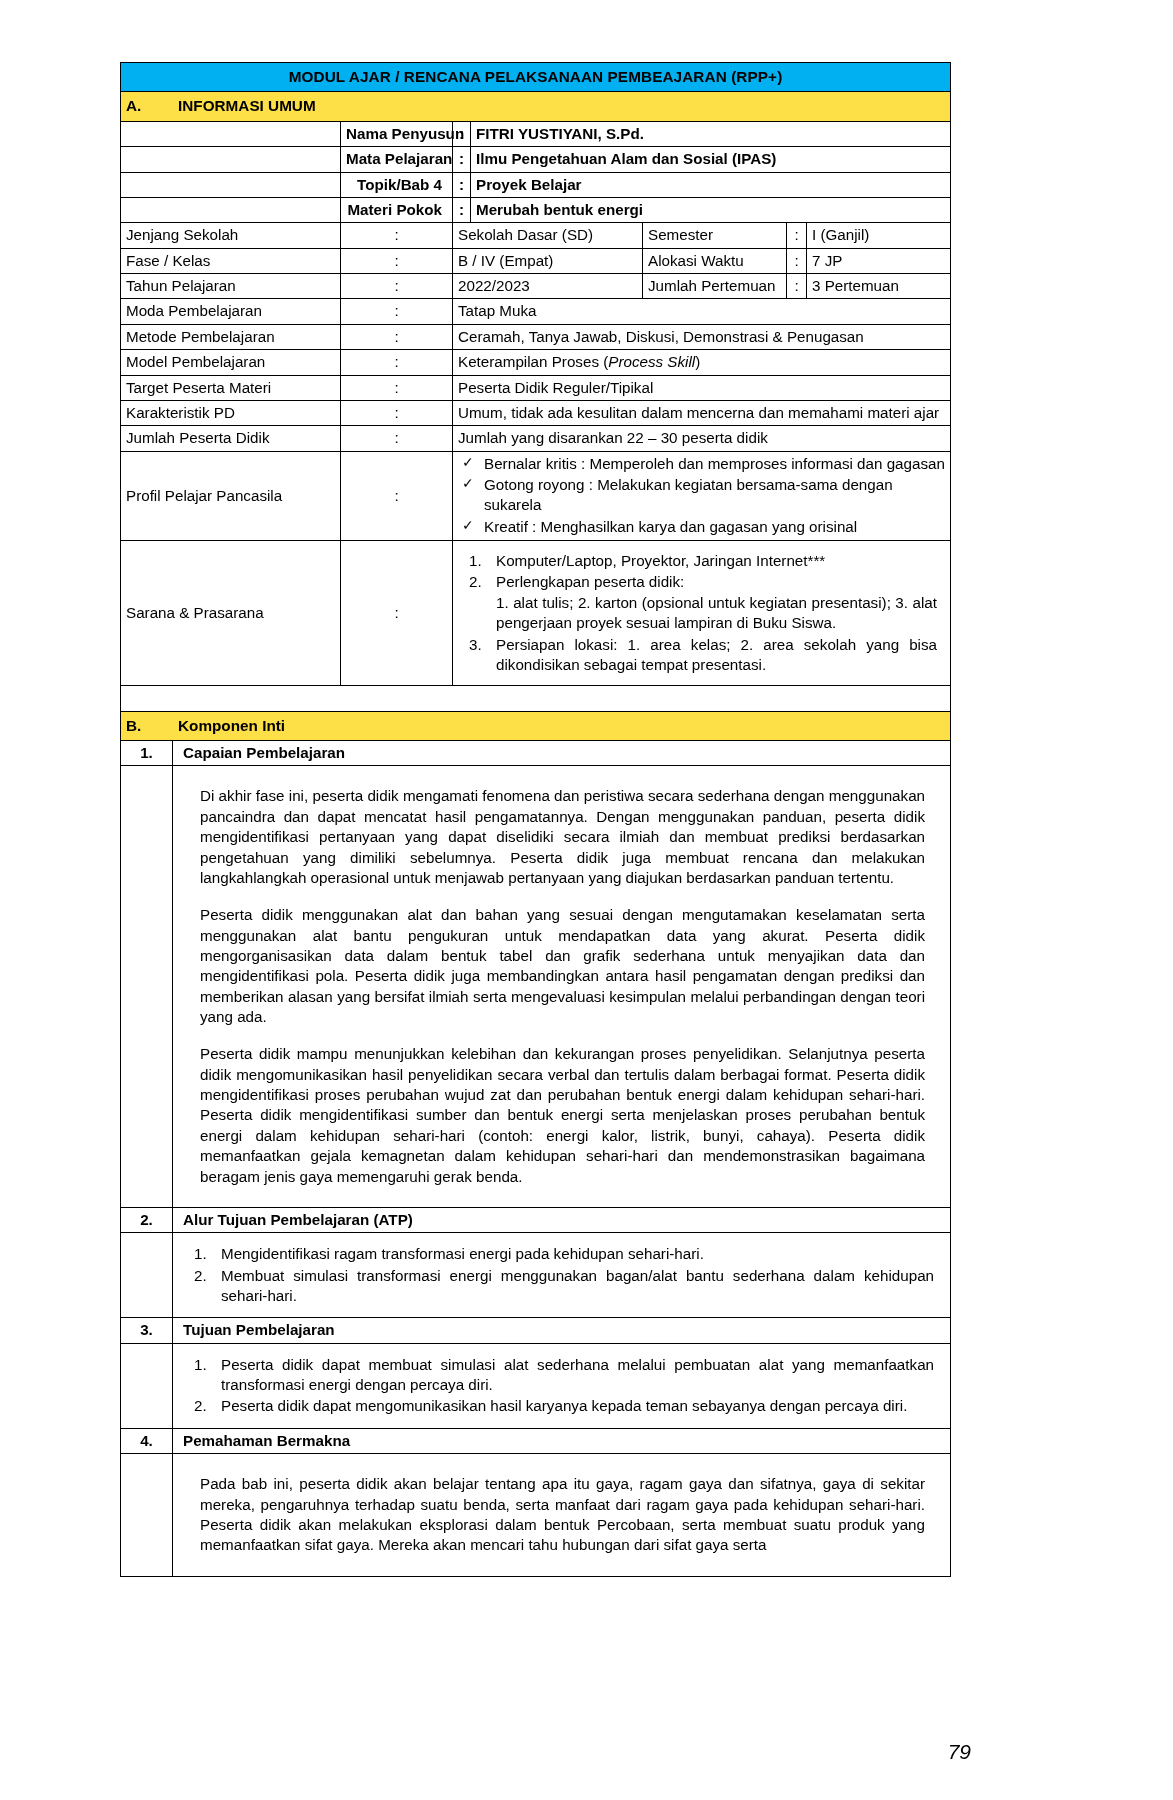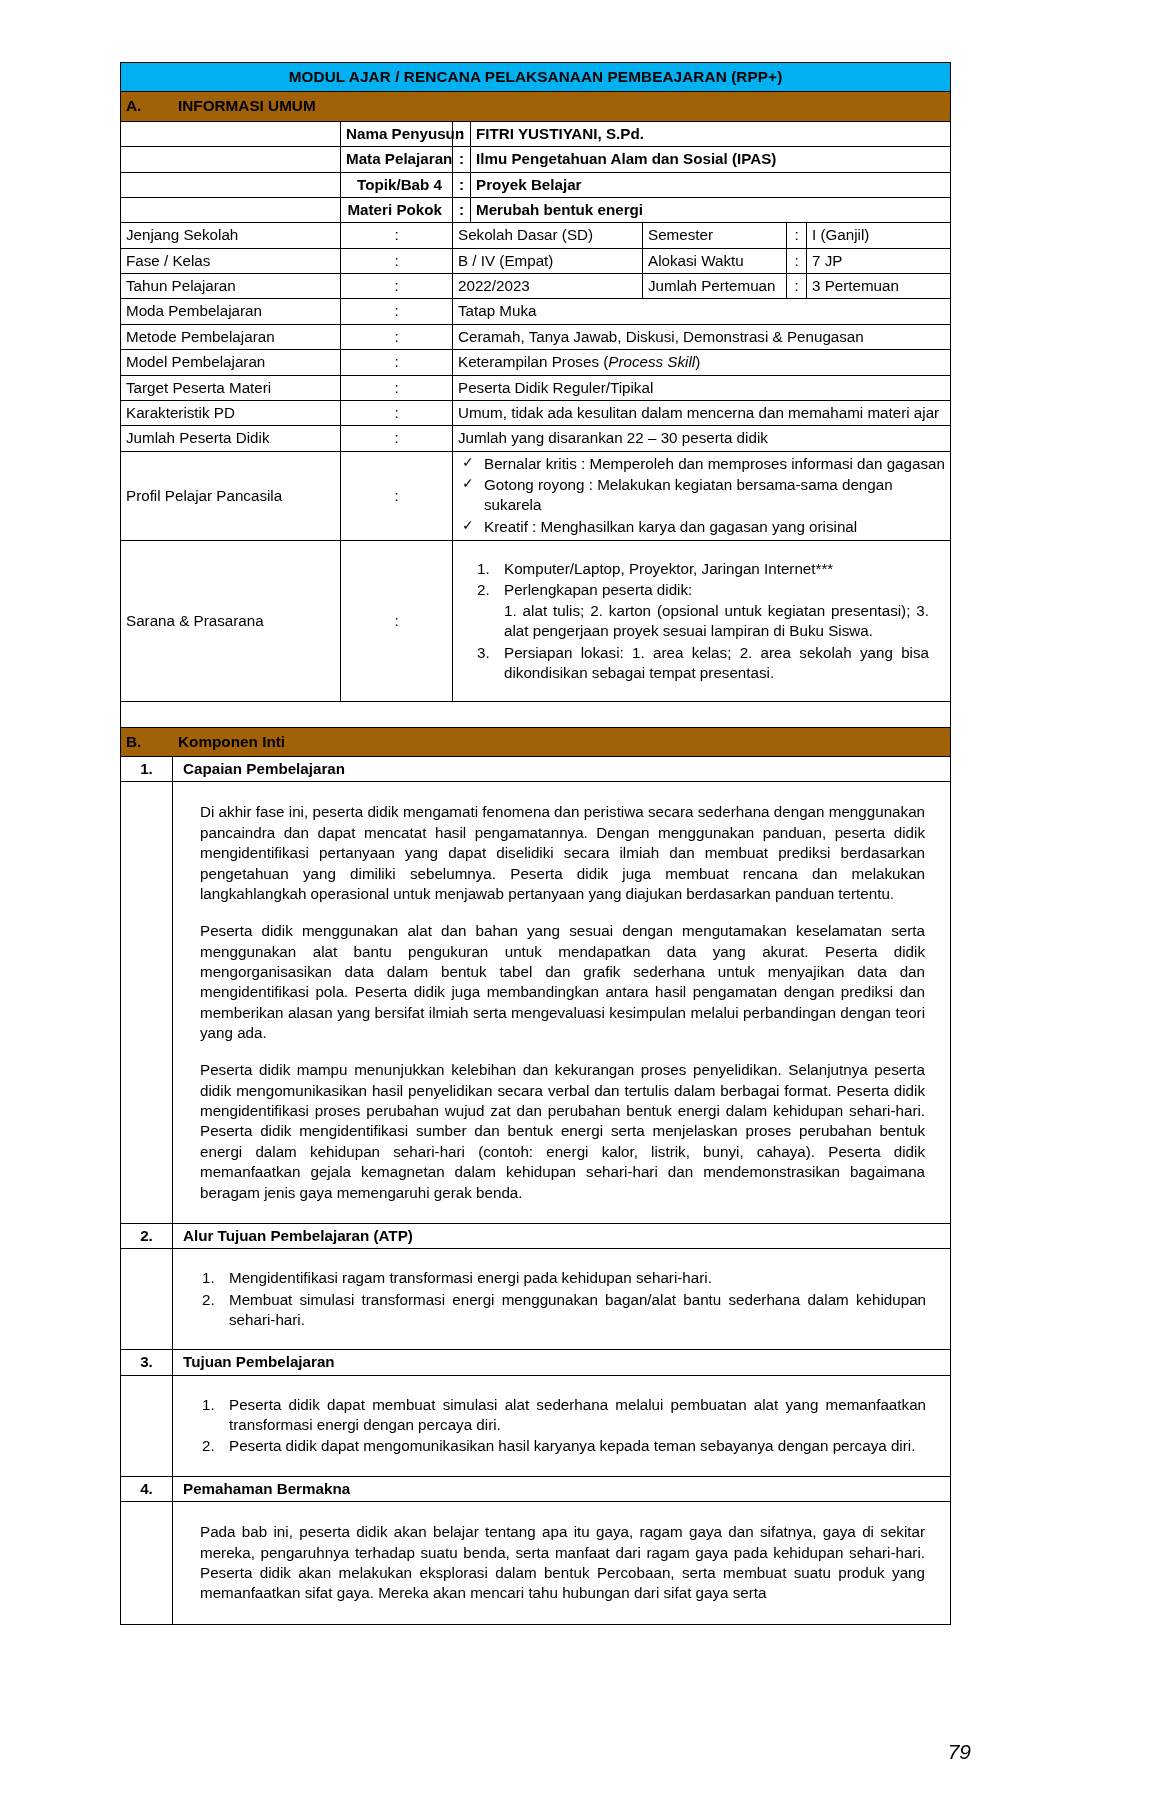--- a/index.html
+++ b/index.html
@@ -34,21 +34,21 @@
   
   .banner-blue {
     background: #00b0f0;
     text-align: center;
     font-weight: bold;
     font-size: 15.3px;
     letter-spacing: .1px;
     padding: 4px 5px !important;
   }
   .banner-yellow {
-    background: #a16207;
+    background: #fde047;
     font-weight: bold;
     font-size: 15.3px;
     padding: 4px 5px !important;
   }
   .sec-letter {
     display: inline-block;
     width: 52px;
   }
   
   .lab-r {
@@ -87,21 +87,21 @@
   }
   ul.checks li .ck {
     position: absolute;
     left: 4px;
     top: -1px;
     font-size: 14px;
   }
   
   ol.nums {
     list-style: none;
-    margin: 16px;
+    margin: 8px;
     padding: 0;
     counter-reset: n;
   }
   ol.nums > li {
     position: relative;
     padding-left: 30px;
     margin: 0 0 1px 0;
     counter-increment: n;
   }
   ol.nums > li:before {

